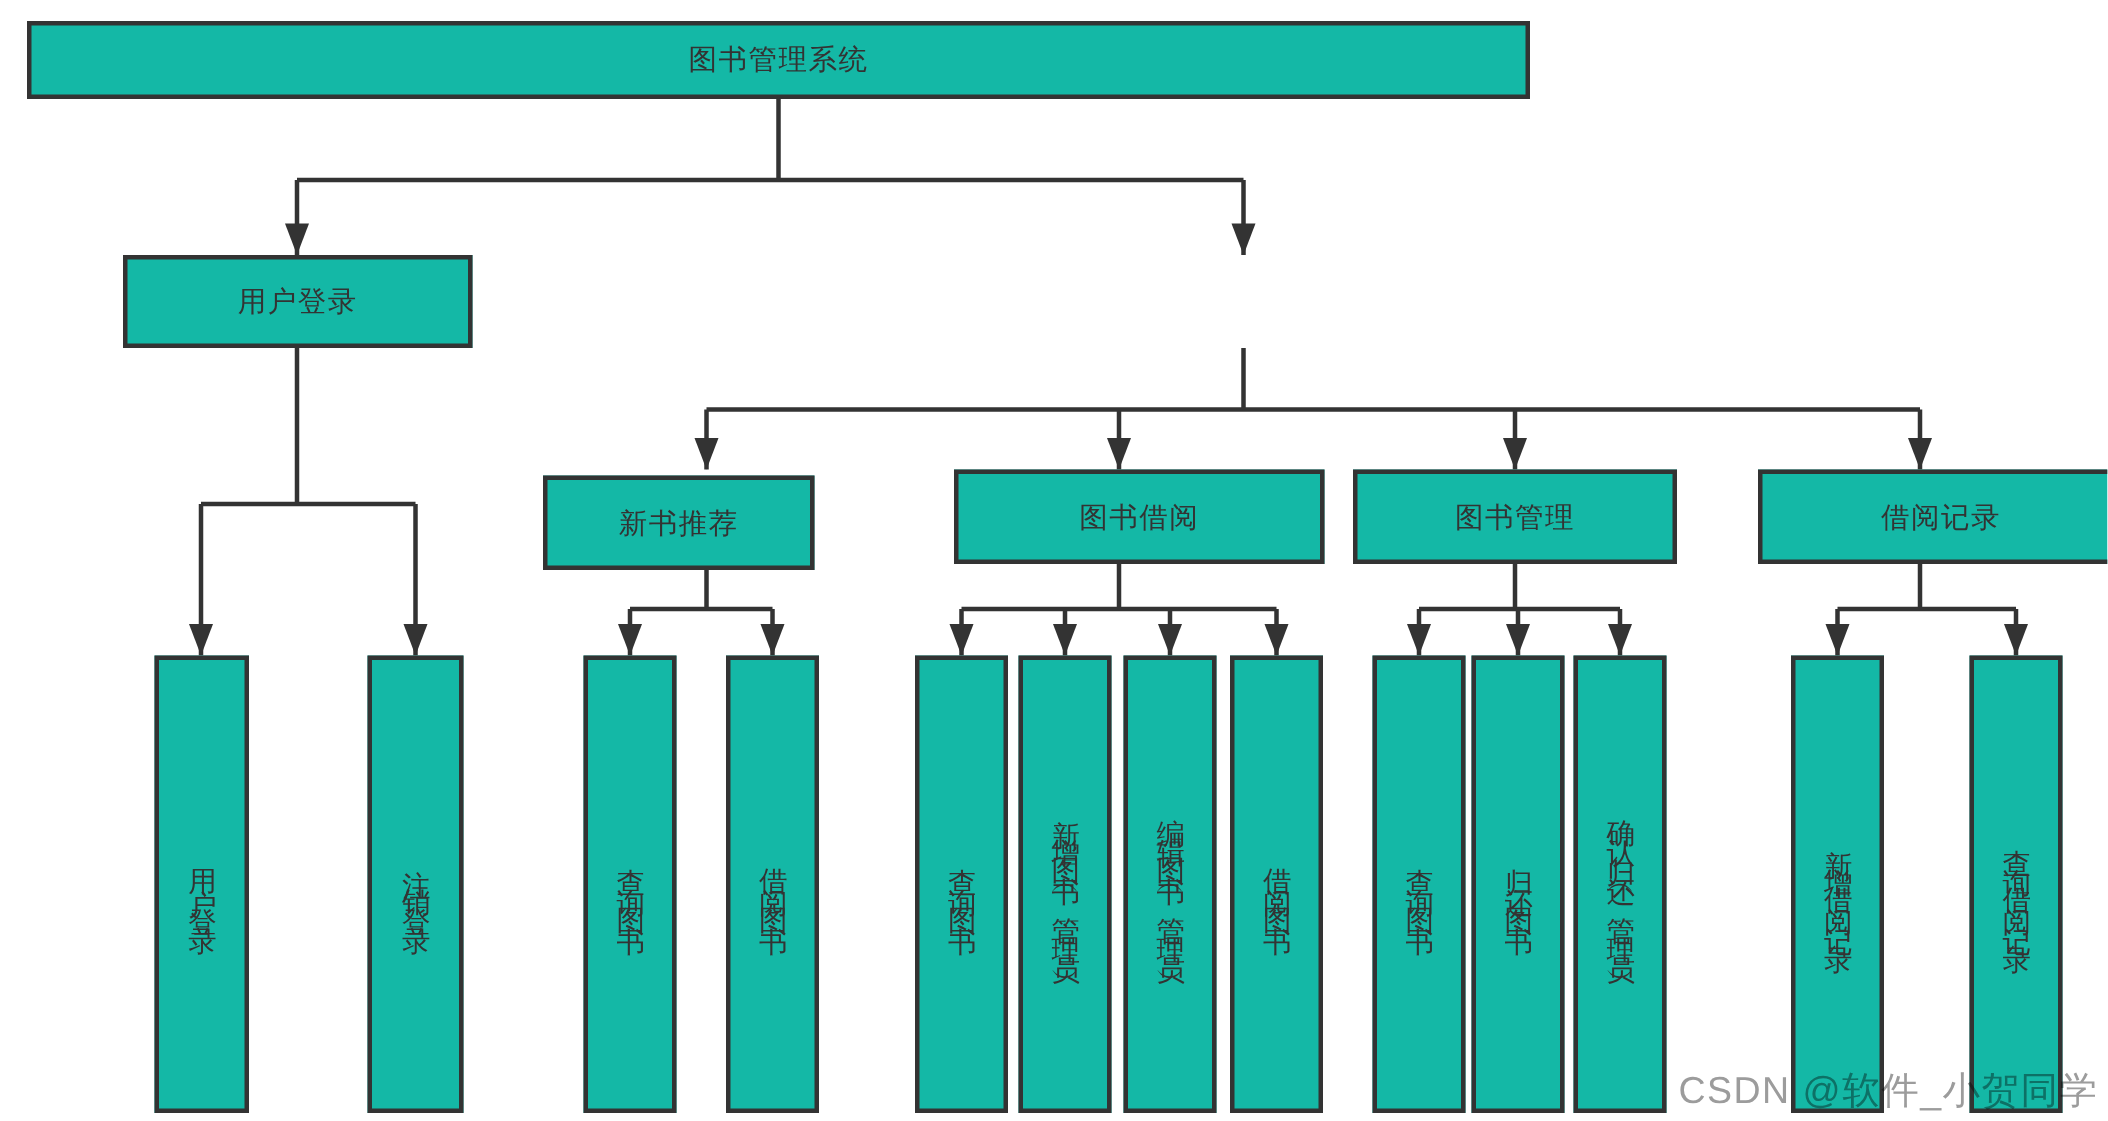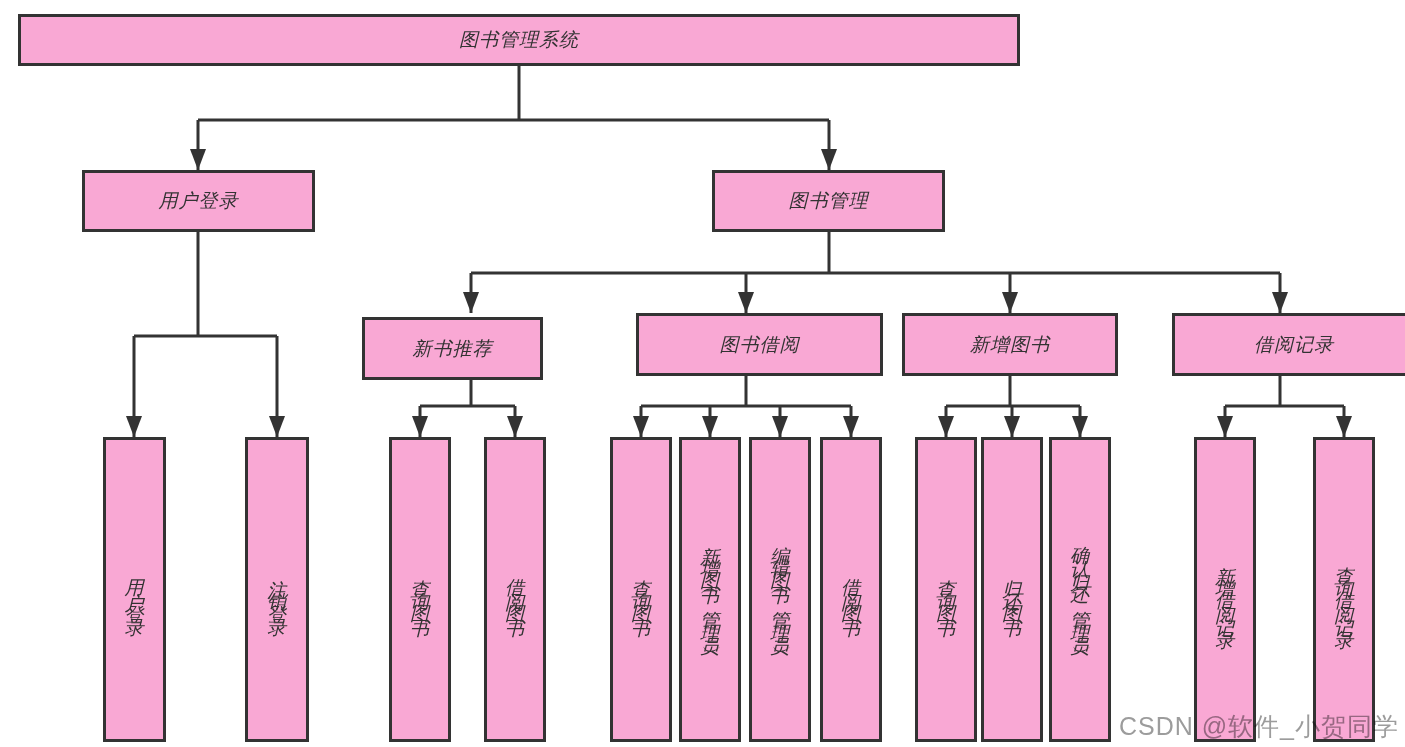--- a/index.html
+++ b/index.html
@@ -1,22 +1,22 @@
 <!DOCTYPE html>
 <html><head>
 <meta charset="utf-8">
 <style>
   html,body{margin:0;padding:0;background:#fff;}
   .canvas{
     position:relative;width:1405px;height:747px;background:#ffffff;
     font-family:"Liberation Sans","DejaVu Sans",sans-serif;overflow:hidden;
   }
   .box{
-    position:absolute;background:#f9a8d4;border:3px solid #333333;box-sizing:border-box;
-    display:flex;align-items:center;justify-content:center;color:#333333;z-index:2;font-style:italic;
+    position:absolute;background:#14b8a6;border:3px solid #333333;box-sizing:border-box;
+    display:flex;align-items:center;justify-content:center;color:#333333;z-index:2;
   }
   .hlabel{font-size:19px;letter-spacing:1px;}
   .leaf .vtext{
     writing-mode:vertical-rl;text-orientation:mixed;
     font-size:19px;letter-spacing:13px;line-height:1;color:#333333;
   }
   svg.connectors{position:absolute;left:0;top:0;z-index:1;}
   .watermark{
     position:absolute;right:6px;bottom:4px;font-size:25px;color:#9c9c9c;
     z-index:3;mix-blend-mode:multiply;letter-spacing:1px;white-space:nowrap;
@@ -54,25 +54,24 @@
       <polygon points="1004,416 1020,416 1012,437"></polygon>
       <polygon points="1072,416 1088,416 1080,437"></polygon>
       <polygon points="1217,416 1233,416 1225,437"></polygon>
       <polygon points="1336,416 1352,416 1344,437"></polygon>
     </g>
   </svg>
 
   <div class="box hlabel" style="left:18px;top:14px;width:1002px;height:52px">图书管理系统</div>
 
   <div class="box hlabel" style="left:82px;top:170px;width:233px;height:62px">用户登录</div>
-  <div class="box hlabel" style="left:712px;top:170px;width:233px;height:62px">图书管理</div>
 
   <div class="box hlabel" style="left:362px;top:317px;width:181px;height:63px">新书推荐</div>
   <div class="box hlabel" style="left:636px;top:313px;width:247px;height:63px">图书借阅</div>
-  <div class="box hlabel" style="left:902px;top:313px;width:216px;height:63px">新增图书</div>
+  <div class="box hlabel" style="left:902px;top:313px;width:216px;height:63px">图书管理</div>
   <div class="box hlabel" style="left:1172px;top:313px;width:244px;height:63px">借阅记录</div>
 
   <div class="box leaf" style="left:103px;top:437px;width:63px;height:305px">
     <span class="vtext">用户登录</span>
   </div>
   <div class="box leaf" style="left:245px;top:437px;width:64px;height:305px">
     <span class="vtext">注销登录</span>
   </div>
 
   <div class="box leaf" style="left:389px;top:437px;width:62px;height:305px">

